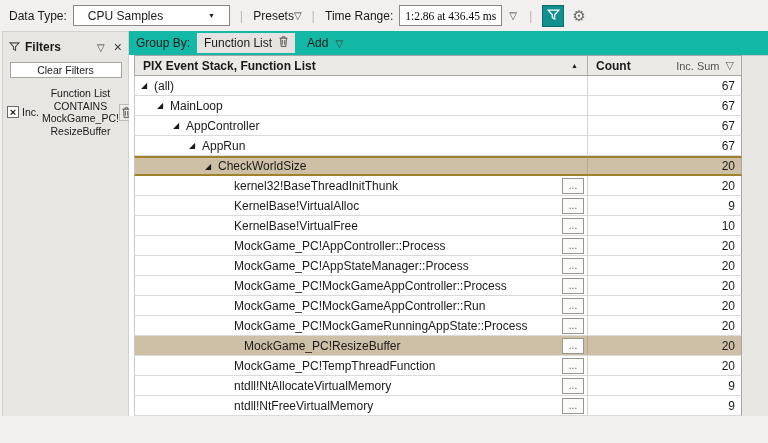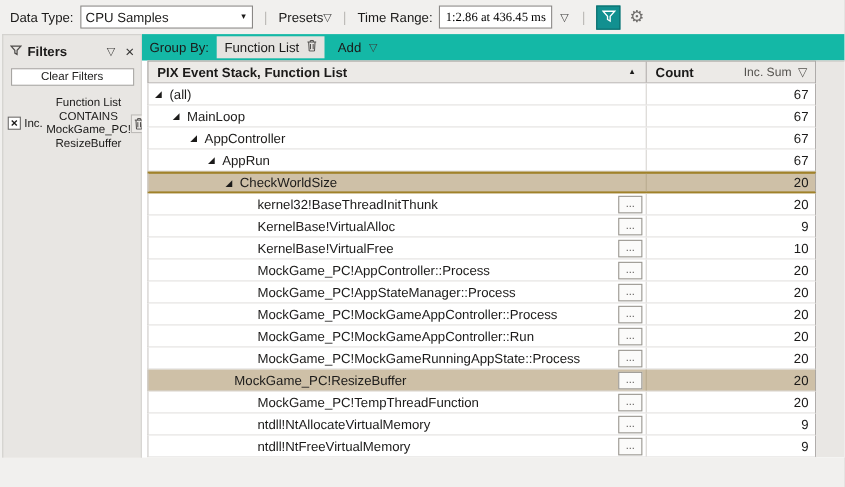--- a/index.html
+++ b/index.html
@@ -8,21 +8,21 @@
     width: 768px; height: 443px; overflow: hidden; position: relative;
     font-family: "Liberation Sans", sans-serif; background: #f1f0ee; color:#1b1a19;
   }
   
   .tabbar { height: 27px; display: flex; align-items: flex-end; padding-left: 20px; gap: 26px; }
   .tab { font-size: 12px; font-weight: bold; padding: 5px 3px 4px; border-bottom: 3px solid transparent; cursor: default; }
   .tab.active { border-bottom-color: var(--accent); }
   
   .toolbar { height: 31px; display: flex; align-items: center; padding-left: 9px; font-size: 12px; }
   .toolbar .lbl { margin-right: 6px; }
-  .combo { width: 157px; height: 21px; background:#fff; border:1px solid #8a8886; display:flex; align-items:center; padding:0 4px; }
+  .combo { width: 157px; height: 21px; background:#fff; border:1px solid #8a8886; display:flex; align-items:center; padding:0 14px; }
   .combo .cval { flex:1; font-size:12px; }
   .combo .caret { font-size:7px; color:#1b1a19; }
   .sep { color:#bdbbb8; margin: 0 10px; font-size:13px; }
   .presets { display:flex; align-items:center; gap:0; cursor:default; }
   .dd { font-size:10px; color:#3b3a39; }
   .trinput { width: 103px; height: 21px; border:1px solid #8a8886; background:#fff; font-family:Liberation Serif, serif; font-size:11.5px; text-align:center; margin-right:7px; }
   .trdd { margin-right: 2px; }
   .filterbtn { width:22px; height:22px; background: var(--teal); border:1px solid #0a6d6d; display:flex; align-items:center; justify-content:center; margin-right:8px; cursor:pointer; }
   .gear { font-size:15px; color:#6d6b69; line-height:1; cursor:pointer; }
   
@@ -257,21 +257,21 @@
               </div>
               <div class="trow">
                 <div class="cell c1" style="padding-left: 86px;">
                   <span class="expander"></span>
                   <span class="rlabel">MockGame_PC!MockGameRunningAppState::Process</span>
                   <button class="dots">...</button>
                 </div>
                 <div class="cell c2">20</div>
               </div>
               <div class="trow match">
-                <div class="cell c1" style="padding-left: 65px;">
+                <div class="cell c1" style="padding-left: 96px;">
                   <span class="expander"></span>
                   <span class="rlabel">MockGame_PC!ResizeBuffer</span>
                   <button class="dots">...</button>
                 </div>
                 <div class="cell c2">20</div>
               </div>
               <div class="trow">
                 <div class="cell c1" style="padding-left: 86px;">
                   <span class="expander"></span>
                   <span class="rlabel">MockGame_PC!TempThreadFunction</span>

